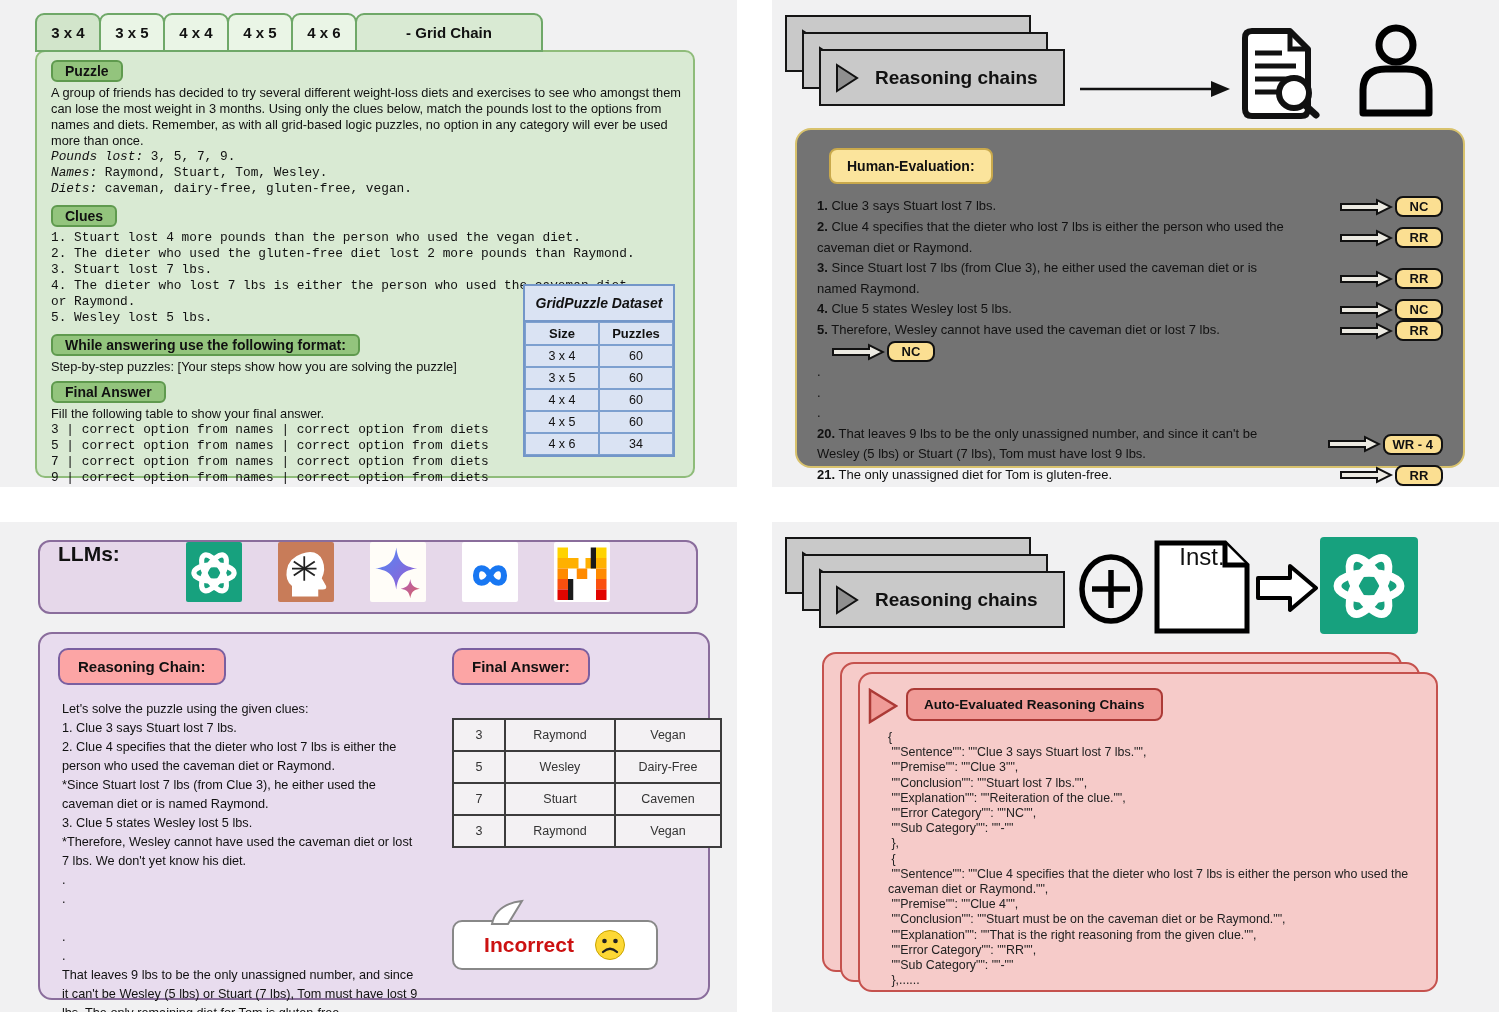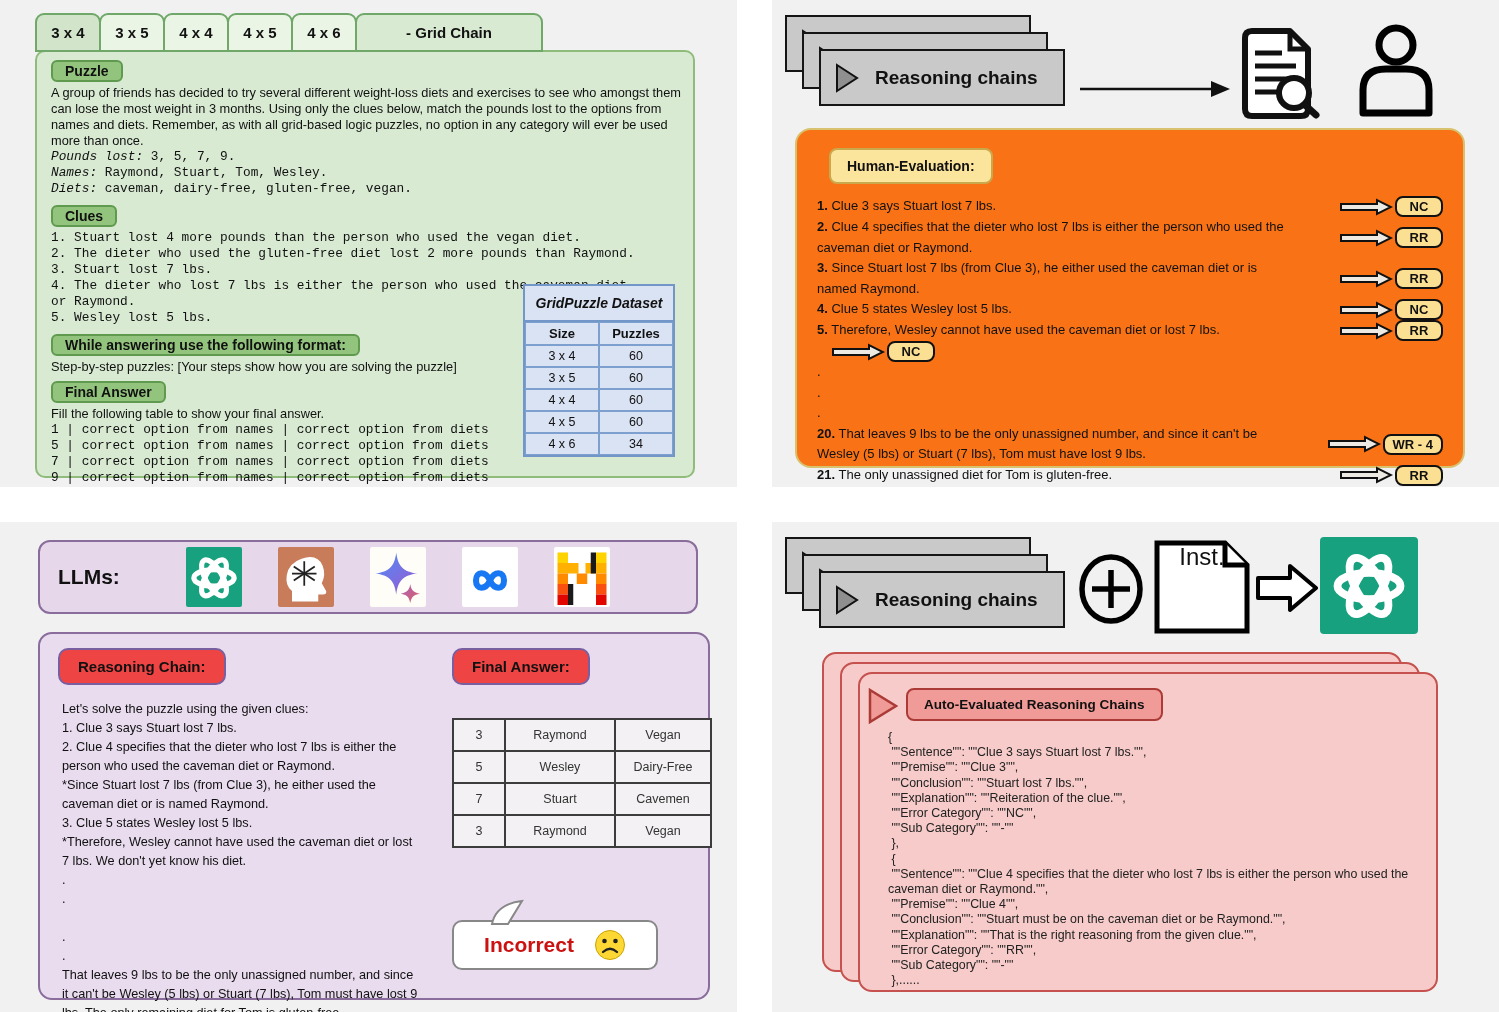--- a/index.html
+++ b/index.html
@@ -34,51 +34,51 @@
   .dcell{flex:1;border:1px solid #7da0cf;text-align:center;font-size:12.5px;
          padding:3px 0;background:#dae3f3;}
   .drow.dhead .dcell{font-weight:bold;font-size:13px;}
 
   
   .gbox{position:absolute;width:246px;height:57px;background:#c9c9c9;border:2px solid #151515;
         box-sizing:border-box;display:flex;align-items:center;padding-left:14px;}
   .gbox .lbl{font-weight:bold;font-size:19px;margin-left:16px;color:#111;}
 
   
-  .ypanel{position:absolute;left:795px;top:128px;width:670px;height:340px;background:#f97316;
+  .ypanel{position:absolute;left:795px;top:128px;width:670px;height:340px;background:#737373;
           border:2px solid #d8c26d;border-radius:16px;box-sizing:border-box;padding:14px 20px;}
   .ybadge{display:inline-block;background:#fbe49c;border:2px solid #c9a94c;border-radius:8px;
           padding:8px 16px;font-weight:bold;font-size:14px;margin:4px 0 10px 12px;}
   .he-list{margin-top:2px;}
   .he-item{display:flex;align-items:center;}
   .he-text{flex:1;font-size:13px;line-height:20.5px;white-space:pre-line;}
   .he-text b{font-weight:bold;}
   .he-side{display:flex;align-items:center;margin-left:6px;min-width:112px;justify-content:flex-end;}
   .he-tag{background:#fbdf92;border:2px solid #111;border-radius:8px;font-weight:bold;
           font-size:13px;padding:1px 8px;min-width:28px;text-align:center;margin-left:2px;}
 
   
   .llmbar{position:absolute;left:38px;top:540px;width:660px;height:74px;background:#e6d8ea;
-          border:2px solid #8a6d9c;border-radius:12px;display:flex;align-items:center;
+          border:2px solid #8a6d9c;border-radius:12px;display:flex;
           box-sizing:border-box;padding:0 18px;}
   .llmlabel{font-weight:bold;font-size:21px;margin-right:66px;}
   .logo{width:56px;height:60px;margin-right:36px;border-radius:2px;overflow:hidden;flex:none;}
   .ppanel{position:absolute;left:38px;top:632px;width:672px;height:368px;background:#e8dcee;
           border:2px solid #8a6d9c;border-radius:14px;box-sizing:border-box;}
-  .pbadge{position:absolute;background:#ef4444;border:2px solid #7a5fa0;border-radius:10px;
+  .pbadge{position:absolute;background:#fca5a5;border:2px solid #7a5fa0;border-radius:10px;
           padding:8px 18px;font-weight:bold;font-size:15px;z-index:2;}
   .chaintext{position:absolute;left:62px;top:700px;width:392px;font-size:12.7px;line-height:19px;
              white-space:pre-line;z-index:2;}
   .atable{position:absolute;left:452px;top:718px;z-index:2;}
   .arow{display:flex;}
   .arow + .arow{margin-top:-2px;}
   .acell{border:2px solid #3c3c3c;background:#f3f1f3;height:34px;display:flex;align-items:center;
          justify-content:center;font-size:12.5px;color:#333;box-sizing:border-box;}
   .acell + .acell{margin-left:-2px;}
-  .ac1{width:54px;} .ac2{width:112px;} .ac3{width:98px;}
+  .ac1{width:54px;} .ac2{width:112px;} .ac3{width:108px;}
   .bubble{position:absolute;left:452px;top:920px;width:202px;height:46px;background:#fff;
           border:2px solid #888;border-radius:10px;display:flex;align-items:center;
           justify-content:center;gap:20px;z-index:2;}
   .bubble-tail{position:absolute;left:486px;top:899px;z-index:3;}
   .verdict{font-weight:bold;font-size:21px;color:#cc1111;}
 
   
   .instdoc{position:absolute;left:1153px;top:539px;z-index:2;}
   .instlabel{position:absolute;left:1153px;top:509px;width:98px;height:96px;display:flex;
              align-items:center;justify-content:center;font-weight:normal;font-size:24px;z-index:3;}
@@ -135,21 +135,21 @@
         <div class="clue">4. The dieter who lost 7 lbs is either the person who used the caveman diet
 or Raymond.</div>
         <div class="clue">5. Wesley lost 5 lbs.</div>
       </div>
     <div class="gbadge mt8">While answering use the following format:</div>
     <div class="gtext">Step-by-step puzzles: [Your steps show how you are solving the puzzle]</div>
     <div class="gbadge mt6">Final Answer</div>
     <div class="gtext">Fill the following table to show your final answer.</div>
     <div>
 
-    <div class="frow">1 | correct option from names | correct option from diets</div>
+    <div class="frow">3 | correct option from names | correct option from diets</div>
         <div class="frow">5 | correct option from names | correct option from diets</div>
         <div class="frow">7 | correct option from names | correct option from diets</div>
         <div class="frow">9 | correct option from names | correct option from diets</div>
       </div>
   </div>
 
   <div class="dst">
     <div class="dst-title">GridPuzzle Dataset</div>
     <div class="drow dhead">
       <div class="dcell">Size</div>

